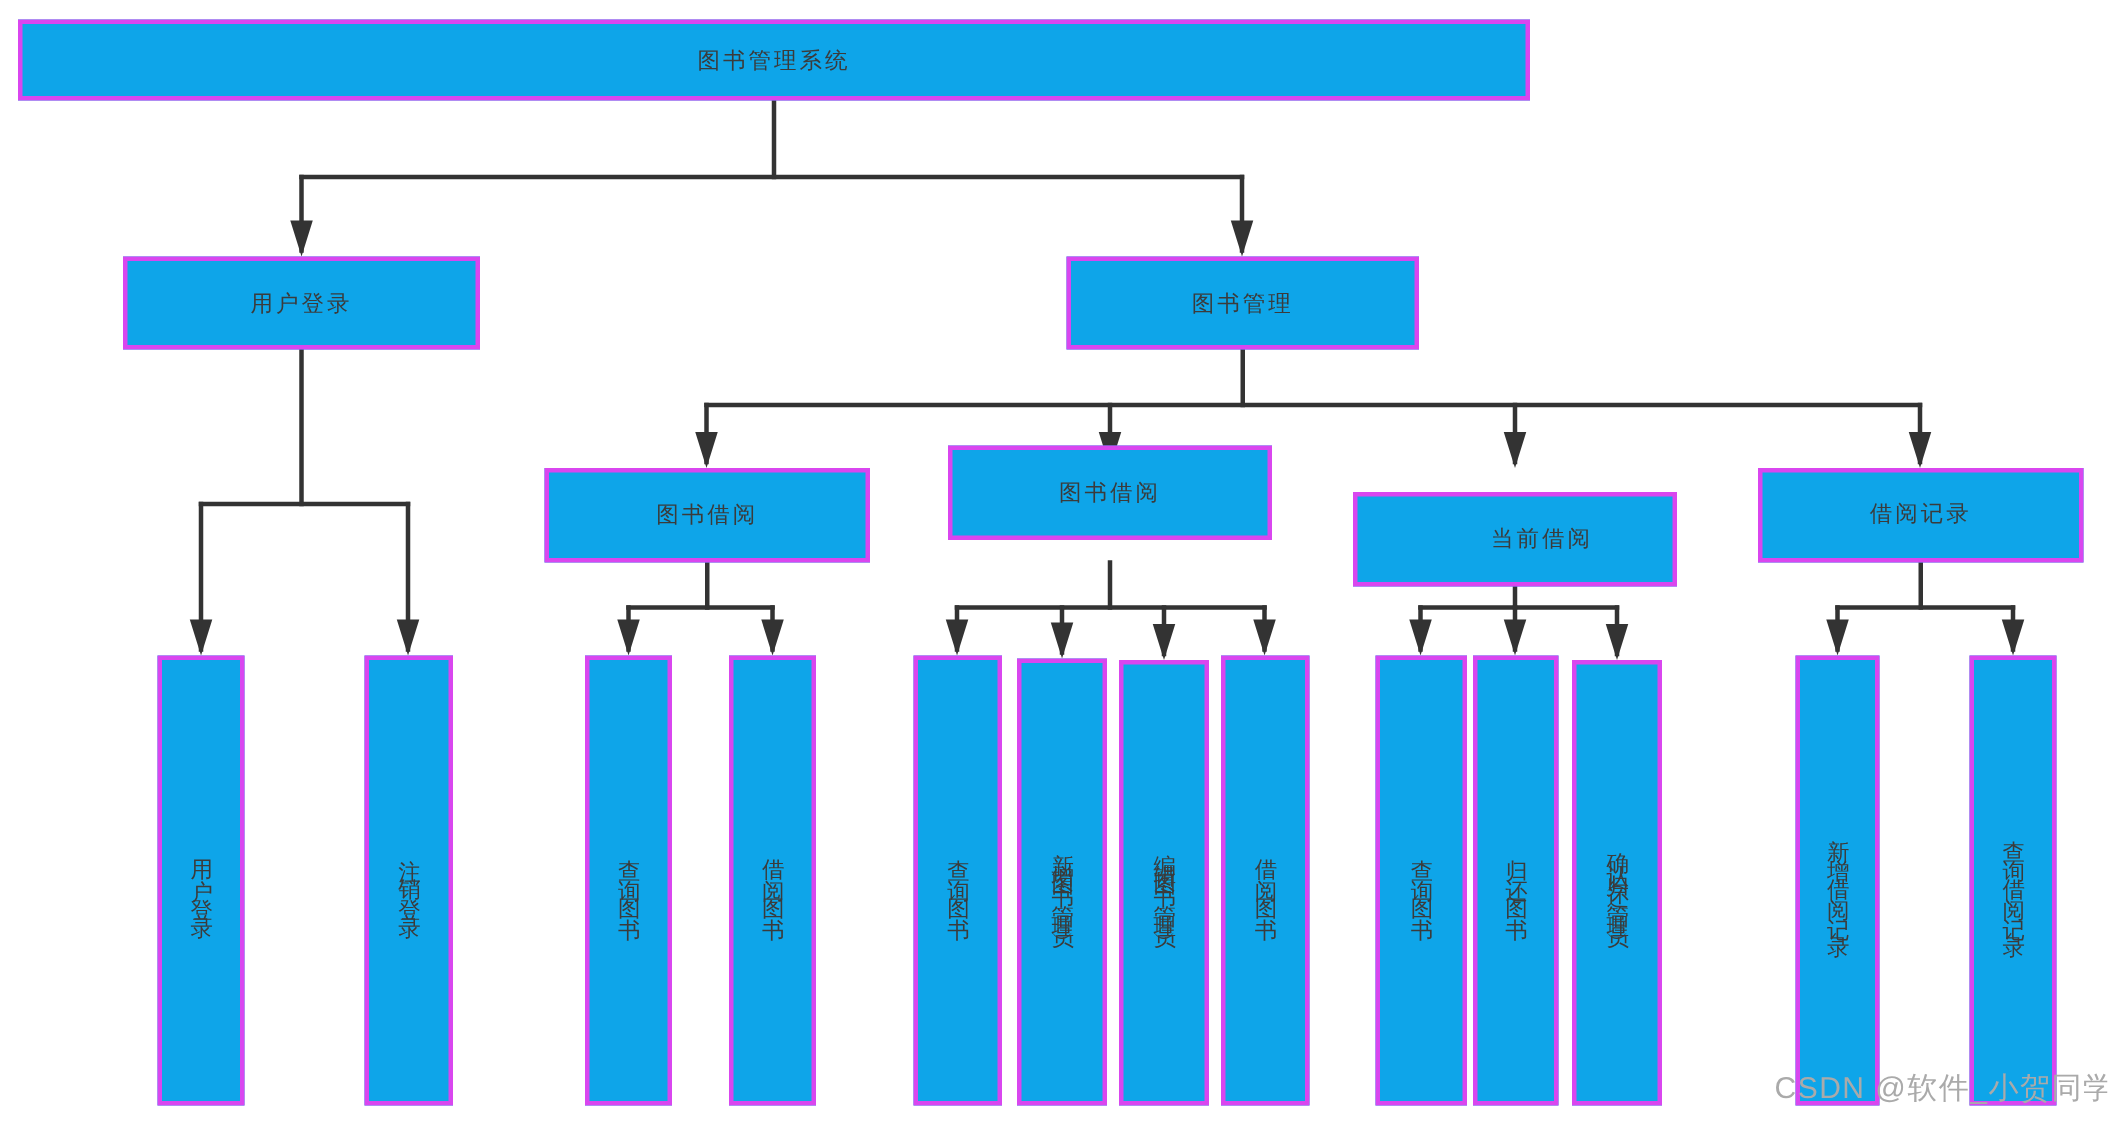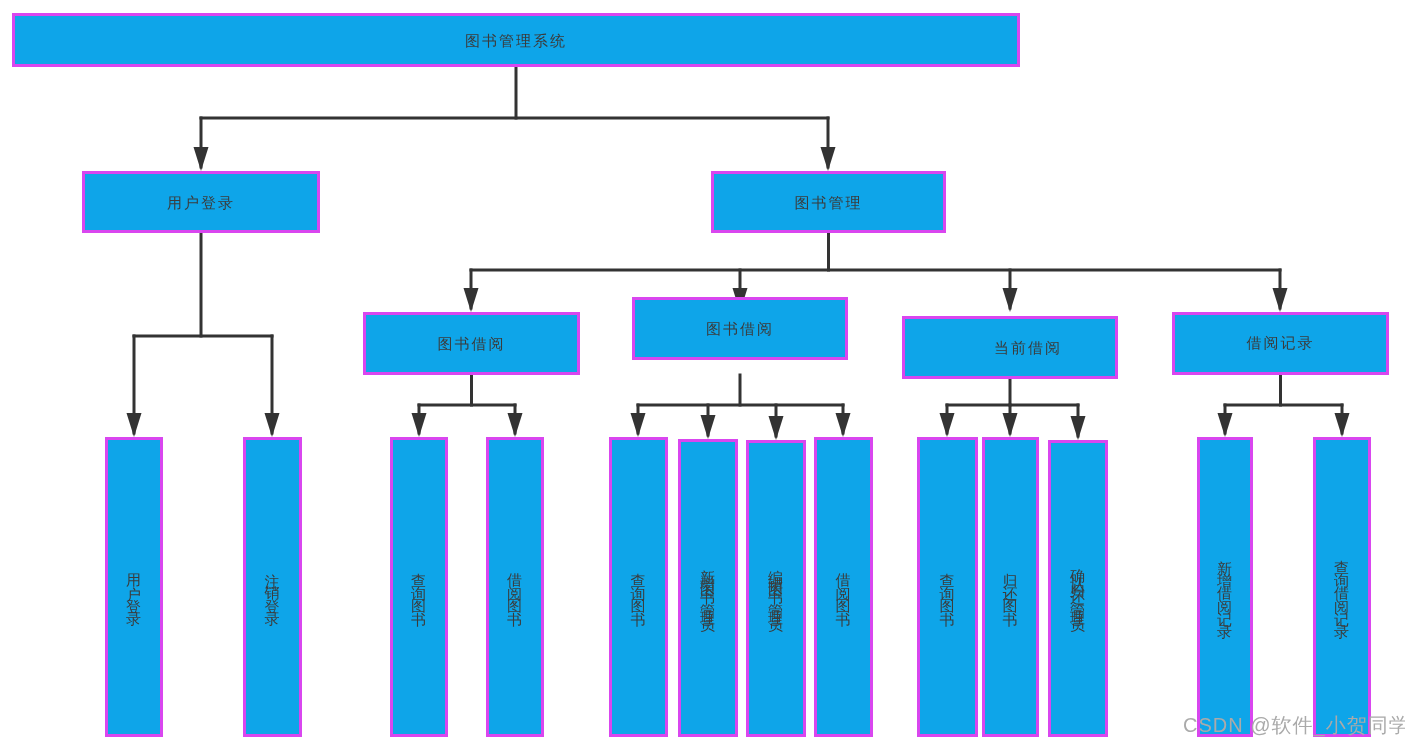--- a/index.html
+++ b/index.html
@@ -90,21 +90,21 @@
     </div>
     <div class="node horiz" style="left: 711px; top: 171px; width: 235px; height: 62px;">
       <span>图书管理</span>
     </div>
     <div class="node horiz" style="left: 363px; top: 312px; width: 217px; height: 63px;">
       <span>图书借阅</span>
     </div>
     <div class="node horiz" style="left: 632px; top: 297px; width: 216px; height: 63px;">
       <span>图书借阅</span>
     </div>
-    <div class="node horiz" style="left: 902px; top: 316px; width: 216px; height: 63px; padding-left: 36px;">
+    <div class="node horiz" style="left: 902px; top: 328px; width: 216px; height: 63px; padding-left: 36px;">
       <span>当前借阅</span>
     </div>
     <div class="node horiz" style="left: 1172px; top: 312px; width: 217px; height: 63px; font-family: Liberation Serif, serif;">
       <span>借阅记录</span>
     </div>
     <div class="node vert" style="left: 105px; top: 437px; width: 58px; height: 300px;">
       <span>用户登录</span>
     </div>
     <div class="node vert" style="left: 243px; top: 437px; width: 59px; height: 300px;">
       <span>注销登录</span>

